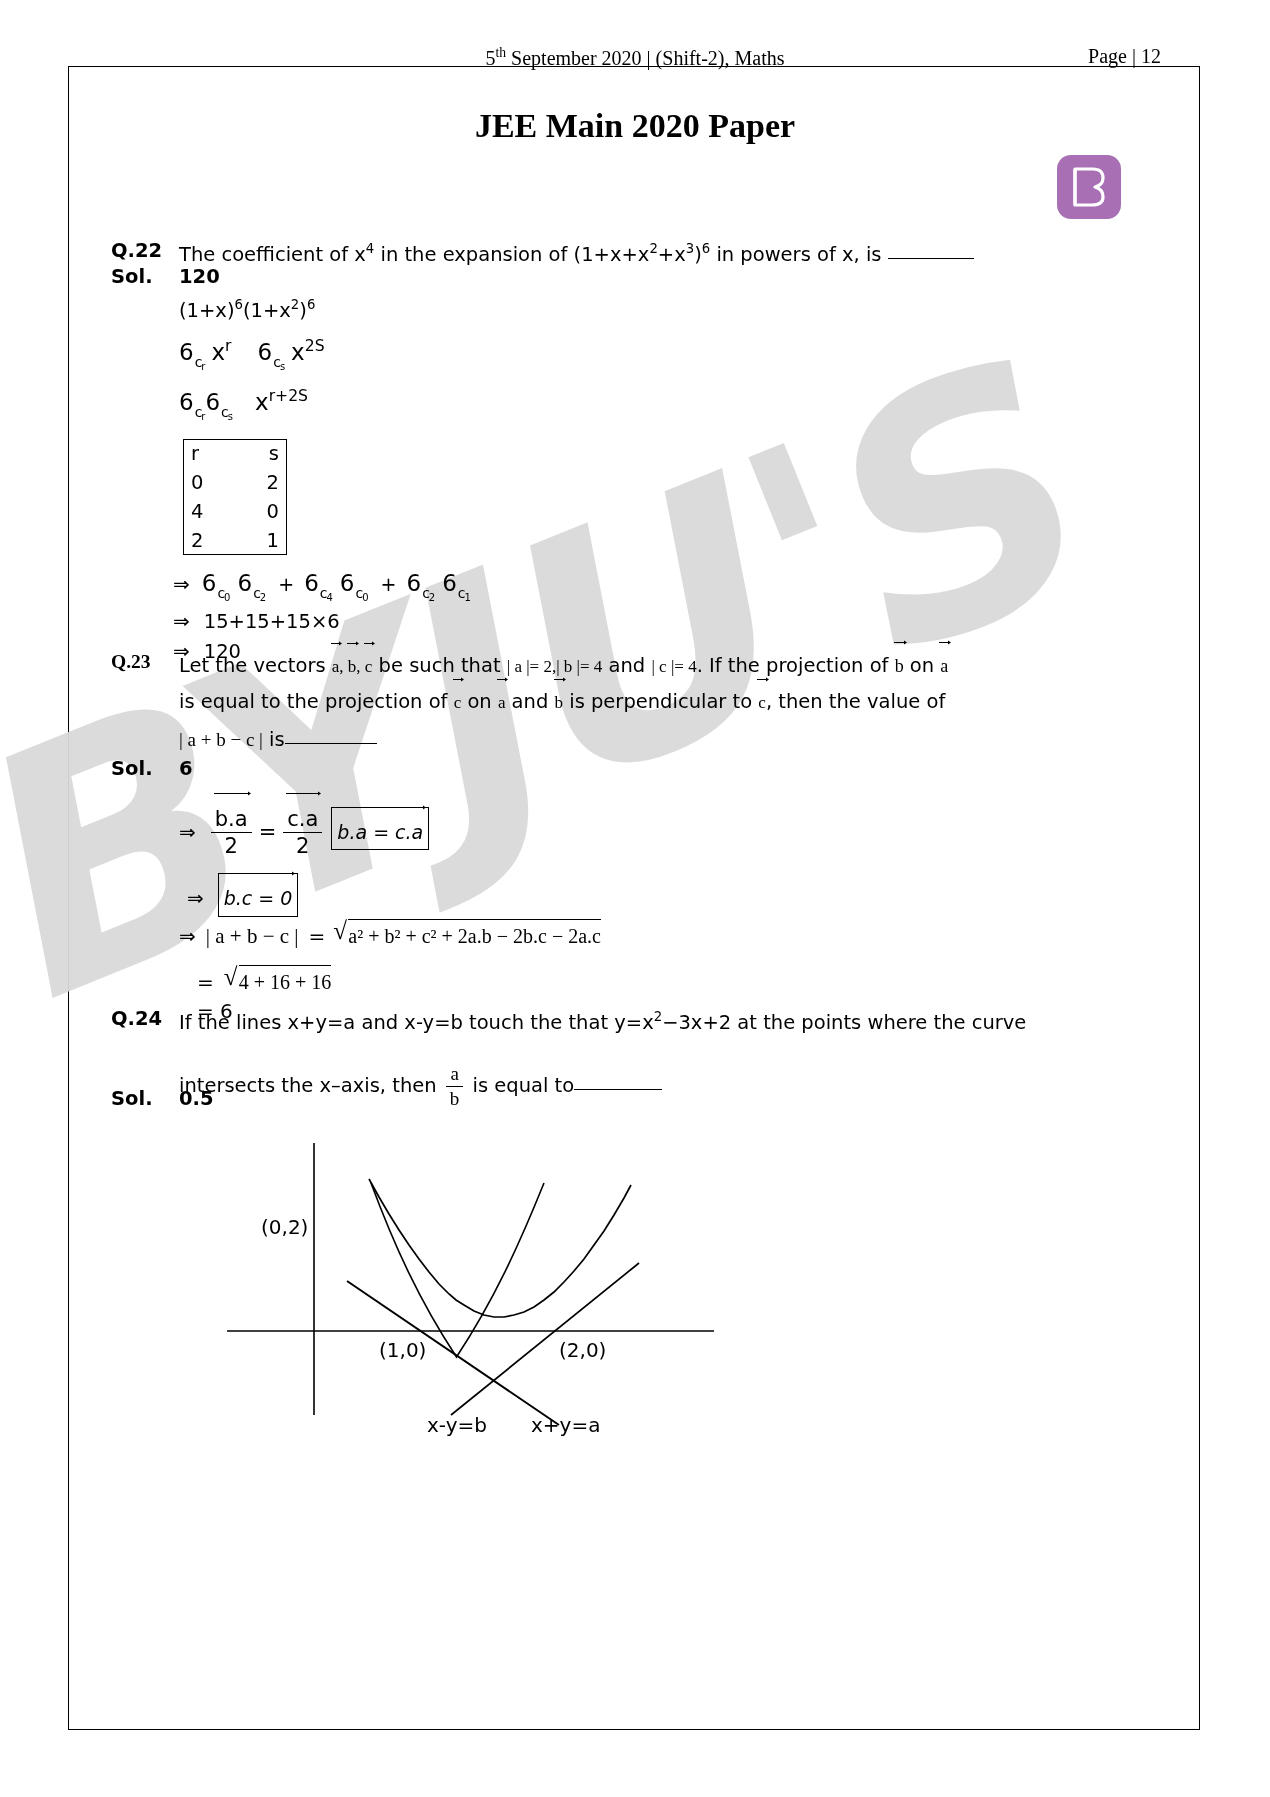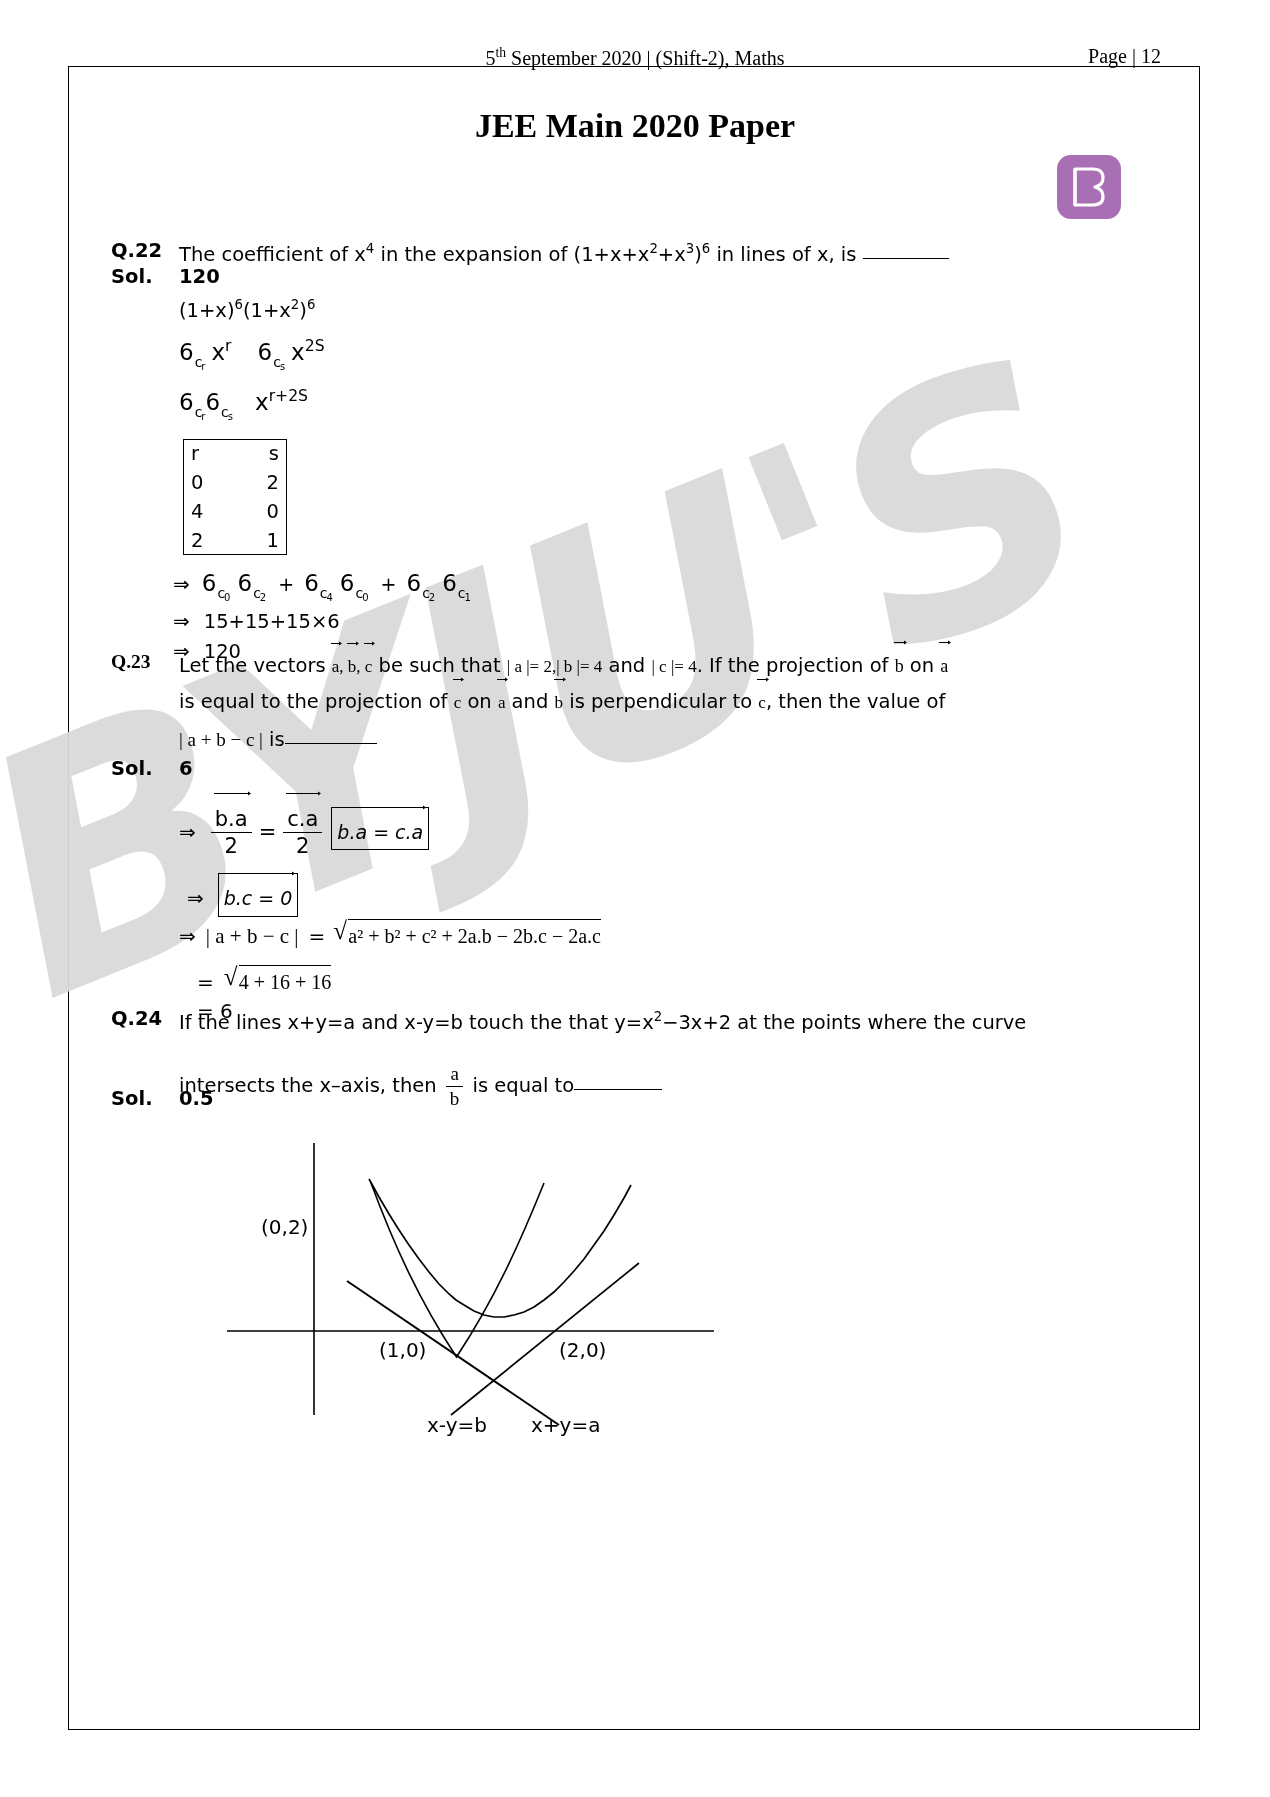--- a/index.html
+++ b/index.html
@@ -87,21 +87,21 @@
 
     <div class="logo" style="background: rgb(168, 111, 181);">
       <svg width="40" height="42" viewBox="0 0 40 42">
         <path d="M6 3 L24 3 Q34 3 34 12 Q34 19 26 21 Q34 23 34 31 Q34 39 23 39 L6 39 Z" fill="none" stroke="#ffffff" stroke-width="3.2" stroke-linejoin="round"></path>
         <path d="M6 3 L6 39" fill="none" stroke="#ffffff" stroke-width="3.2"></path>
       </svg>
     </div>
 
     <div class="lbl" style="left:42px;top:172px;">Q.22</div>
     <div class="qtext" style="left:110px;top:172px;width:900px;">
-      <span>The coefficient of x</span><sup>4</sup><span> in the expansion of (1+x+x</span><sup>2</sup><span>+x</span><sup>3</sup><span>)</span><sup>6</sup><span> in lines of x, is </span><span class="blank" style="width:86px;"></span>
+      <span>The coefficient of x</span><sup>4</sup><span> in the expansion of (1+x+x</span><sup>2</sup><span>+x</span><sup>3</sup><span>)</span><sup>6</sup><span> in powers of x, is </span><span class="blank" style="width:86px;"></span>
     </div>
 
     <div class="lbl" style="left:42px;top:198px;">Sol.</div>
     <div class="lbl" style="left:110px;top:198px;">120</div>
 
     <div class="blk" style="left:110px;top:228px;">
       <span>(1+x)</span><sup>6</sup><span>(1+x</span><sup>2</sup><span>)</span><sup>6</sup>
     </div>
 
     <div class="blk" style="left:110px;top:268px;font-size:23px;">

